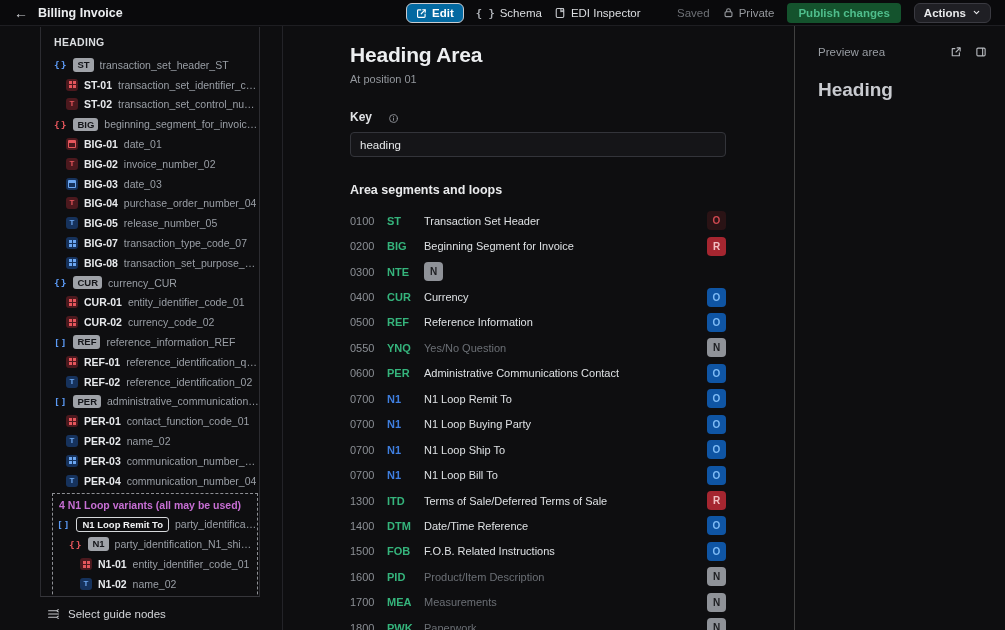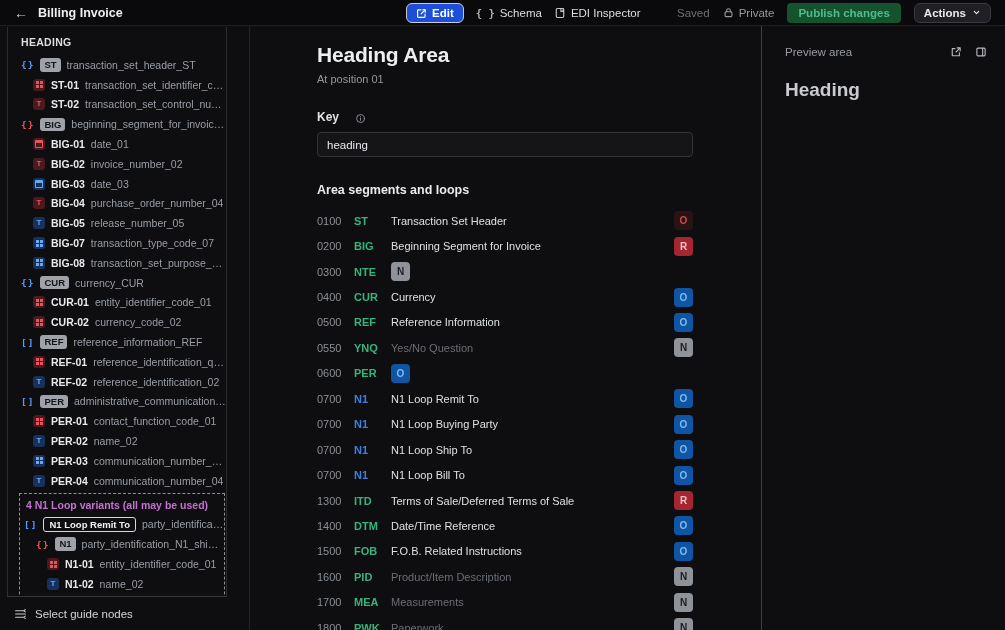--- a/index.html
+++ b/index.html
@@ -9,33 +9,33 @@
     font-family:"Liberation Sans",sans-serif;
     -webkit-font-smoothing:antialiased;
   }
   
   .topbar{height:26px;display:flex;align-items:center;background:#0a0a0c;
     border-bottom:1px solid #1e1e22;padding:0 14px;position:relative;box-sizing:border-box;}
   .tb-back{color:#cfd1d4;font-size:14px;margin-right:10px;line-height:1;cursor:default;}
   .tb-title{font-size:12.5px;font-weight:700;color:#eceef0;}
   .tb-tabs{position:absolute;left:406px;top:0;height:26px;display:flex;align-items:center;gap:12px;}
   .btn-edit{display:flex;align-items:center;gap:5px;height:20px;padding:0 9px;
-    border:1px solid #c9cbd0;border-radius:6px;background:#1d4ed8;font-size:11.5px;font-weight:600;color:#ffffff;}
+    border:1px solid #c9cbd0;border-radius:6px;background:#0369a1;font-size:11.5px;font-weight:600;color:#ffffff;}
   .tab{display:flex;align-items:center;gap:5px;font-size:11.5px;font-weight:500;color:#dcdee1;}
   .braces-glyph{color:#aeb1b6;font-weight:700;font-size:10.5px;font-family:"DejaVu Sans Mono",monospace;}
   .tab svg,.btn-edit svg{display:block;}
   .tb-right{margin-left:auto;display:flex;align-items:center;gap:13px;}
   .tb-saved{color:#6e7176;font-size:11.5px;}
   .tb-private{display:flex;gap:5px;align-items:flex-start;color:#95989d;font-size:11.5px;}
   .btn-publish{background:#14532d;color:#4fbe8c;font-size:11.5px;font-weight:600;
     padding:4px 11px;border-radius:4px;}
   .btn-actions{display:flex;gap:6px;align-items:center;background:#1f1f24;border:1px solid #3a3a41;
     color:#e9eaec;font-size:11.5px;font-weight:600;padding:3px 9px;border-radius:6px;}
   
-  .content{display:flex;height:604px;}
+  .content{display:flex;height:604px;margin-left:33px;}
   
   .sidebar{width:250px;flex:none;border-right:1px solid #232328;display:flex;flex-direction:column;box-sizing:border-box;}
   .tree-box{margin:1px 0 0 7px;width:220px;flex:1;border-left:1px solid #2c2c31;border-right:1px solid #2c2c31;
     border-bottom:1px solid #36363b;overflow:hidden;box-sizing:border-box;}
   .sb-heading{font-size:10.5px;font-weight:700;letter-spacing:.3px;color:#dcdee1;padding:9px 0 7px 13px;}
   .tree-row{display:flex;align-items:center;height:19.8px;padding-left:13px;gap:6px;
     white-space:nowrap;overflow:hidden;cursor:default;}
   .tree-row.lvl1{padding-left:25px;}
   .brace{font-family:"DejaVu Sans Mono",monospace;font-size:9.5px;font-weight:700;letter-spacing:1px;flex:none;}
   .brace.blue{color:#5b9af5;}
@@ -382,20 +382,21 @@
         </div>
         <div class="seg-row dim">
           <span class="seg-pos">0550</span>
           <span class="seg-code">YNQ</span>
           <span class="seg-title">Yes/No Question</span>
           <span class="usage n">N</span>
         </div>
         <div class="seg-row">
           <span class="seg-pos">0600</span>
           <span class="seg-code">PER</span>
+          <span class="seg-title">Administrative Communications Contact</span>
           <span class="usage o">O</span>
         </div>
         <div class="seg-row">
           <span class="seg-pos">0700</span>
           <span class="seg-code loop">N1</span>
           <span class="seg-title">N1 Loop Remit To</span>
           <span class="usage o">O</span>
         </div>
         <div class="seg-row">
           <span class="seg-pos">0700</span>

